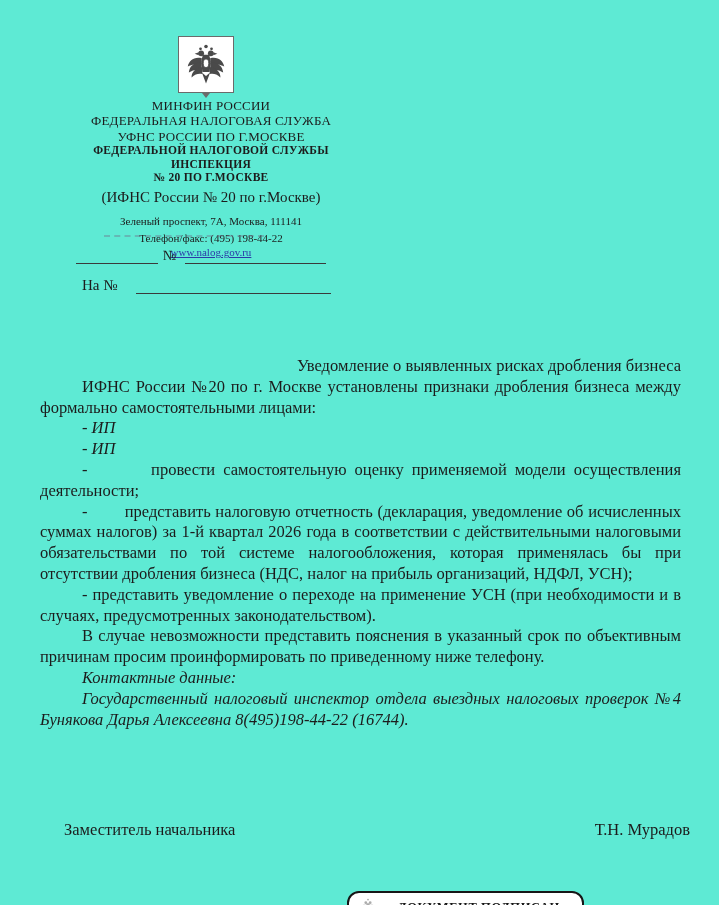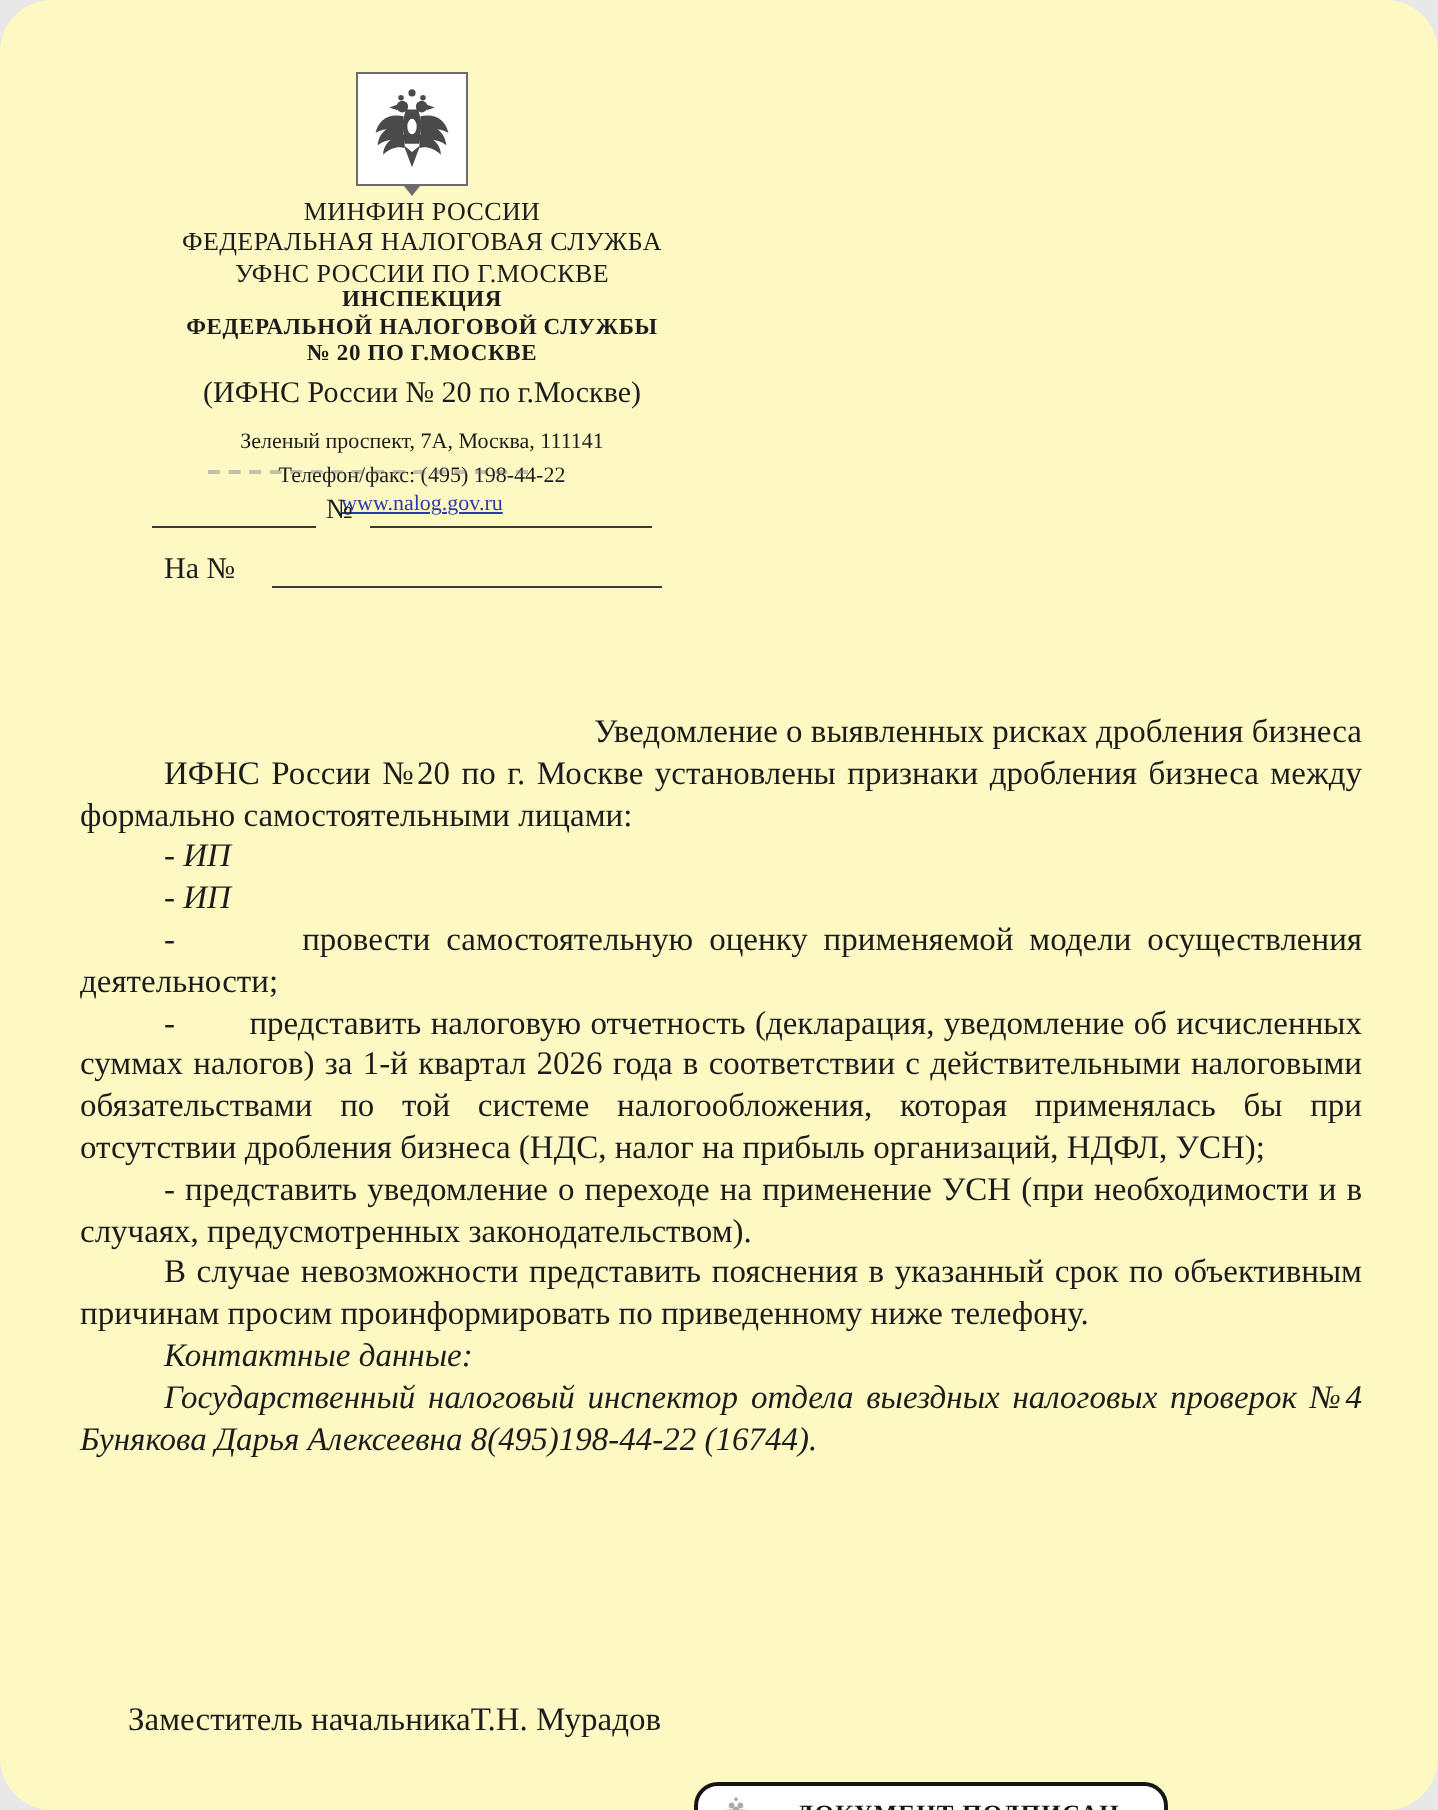--- a/index.html
+++ b/index.html
@@ -1,24 +1,23 @@
 <!DOCTYPE html>
 <html><head>
 <meta charset="utf-8">
 <style>
   html,body{margin:0;padding:0;background:#e8e8e8;}
   .page{
     position:relative;
     width:719px;height:905px;
-    background:#fef9c3;
+    background:#5eead4;
     overflow:hidden;
     font-family:"Liberation Serif","DejaVu Serif",serif;
     color:#1c1c1c;
     margin:0 auto;
-    border-radius:26px;
   }
   
   .emblem-box{
     position:absolute;left:178px;top:36px;width:56px;height:57px;
     border:1.5px solid #6b6b6b;background:#fff;
     display:flex;align-items:center;justify-content:center;
     box-sizing:border-box;
   }
   .emblem-notch{
     position:absolute;left:202px;top:93px;width:0;height:0;
@@ -52,22 +51,22 @@
     position:absolute;left:40px;top:356px;width:641px;
     font-size:16.5px;line-height:20.8px;
   }
   .doc-title{text-align:right;margin:0 0 0 0;}
   .body-block p{margin:0;text-align:justify;text-indent:42px;}
   .body-block p.italic{font-style:italic;font-weight:500;}
   .body-block p.no-justify{text-align:left;font-style:italic;}
   .body-block p.gap{margin-top:21px;}
   
   .signature-row{
-    position:absolute;left:40px;top:849px;width:652px;
-    display:flex;
+    position:absolute;left:40px;top:819px;width:652px;
+    display:flex;justify-content:space-between;
     font-size:16.5px;line-height:21px;
   }
   .signature-position{padding-left:24px;}
   .signature-name{padding-right:2px;}
   
   .stamp{
     position:absolute;left:347px;top:891px;width:237px;height:70px;
     border:2.5px solid #161616;border-radius:12px;background:#fff;
     box-sizing:border-box;
     display:flex;align-items:flex-start;gap:8px;
@@ -107,22 +106,22 @@
         <ellipse cx="32" cy="29.5" rx="4" ry="6.2" fill="none" stroke="#4a4a4a" stroke-width="1.2"></ellipse>
       </g>
     </svg>
   </div>
   <div class="emblem-notch"></div>
 
   <div class="letterhead">
     <div class="lh-line">МИНФИН РОССИИ</div>
     <div class="lh-line">ФЕДЕРАЛЬНАЯ НАЛОГОВАЯ СЛУЖБА</div>
     <div class="lh-line">УФНС РОССИИ ПО Г.МОСКВЕ</div>
+    <div class="lh-line bold">ФЕДЕРАЛЬНОЙ НАЛОГОВОЙ СЛУЖБЫ</div>
     <div class="lh-line bold">ИНСПЕКЦИЯ</div>
-    <div class="lh-line bold">ФЕДЕРАЛЬНОЙ НАЛОГОВОЙ СЛУЖБЫ</div>
     <div class="lh-line bold">№ 20 ПО Г.МОСКВЕ</div>
     <div class="lh-paren">(ИФНС России № 20 по г.Москве)</div>
     <div class="lh-address">Зеленый проспект, 7А, Москва, 111141</div>
     <div class="lh-phone">Телефон/факс: (495) 198-44-22</div>
     <div class="lh-site">
       <a id="site-link" style="color: rgb(43, 58, 168);">www.nalog.gov.ru</a>
     </div>
   </div>
   <div class="scan-dashes"></div>
 

